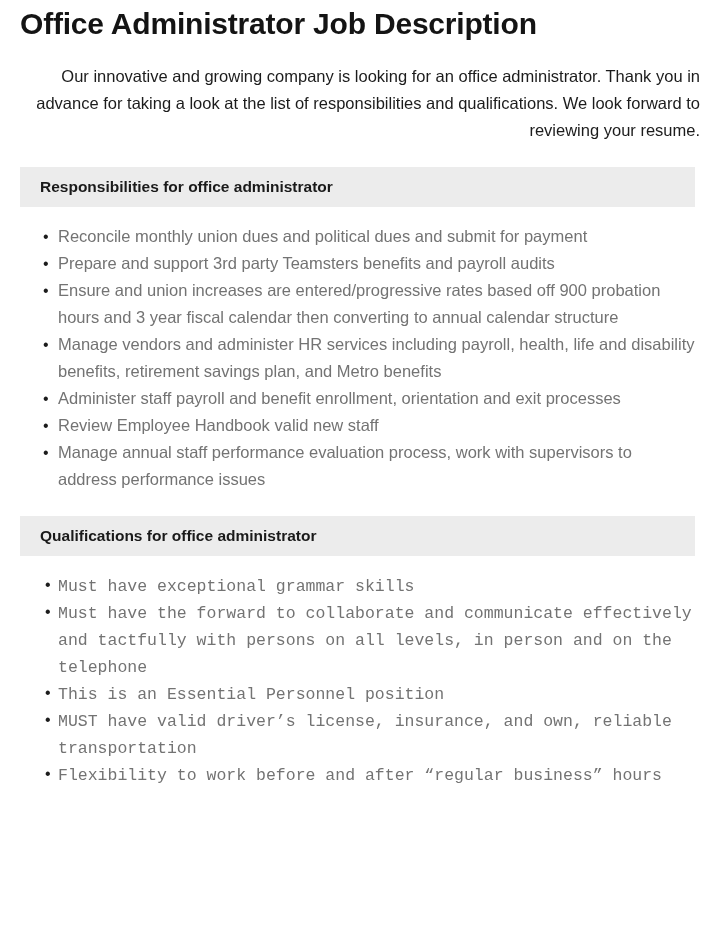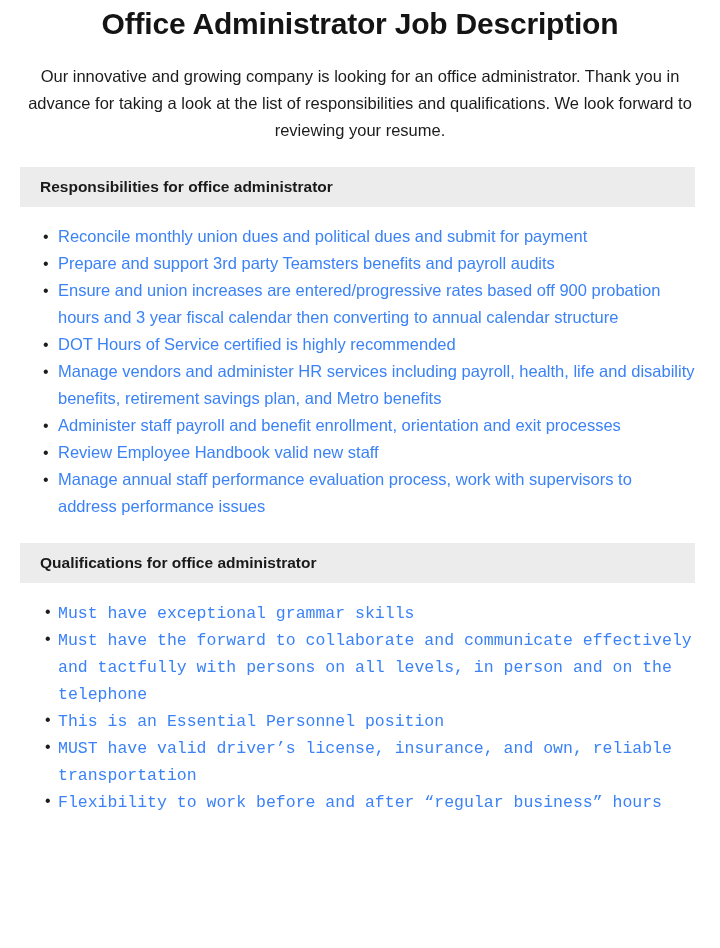--- a/index.html
+++ b/index.html
@@ -20,34 +20,34 @@
     width: 720px;
     height: 948px;
     position: relative;
     background: #ffffff;
     padding: 0;
   }
 
   .doc-title {
     font-size: 30px;
     font-weight: bold;
-    text-align: center;
+    text-align: left;
     letter-spacing: -0.2px;
     line-height: 38px;
     margin: 5px 0 0 0;
     padding: 0 20px;
     color: #141414;
   }
 
   .intro {
     margin: 20px 20px 0 20px;
     font-size: 16.5px;
     line-height: 27px;
     color: #1c1c1c;
-    text-align: center;
+    text-align: right;
   }
 
   .section {
     margin-top: 23px;
   }
 
   .section-header {
     margin: 0 25px 0 20px;
     background: #ececec;
     height: 40px;
@@ -66,21 +66,21 @@
   ul.bullets {
     list-style: none;
     margin: 16px 25px 0 0;
     padding: 0 0 0 58px;
   }
 
   ul.bullets li {
     position: relative;
     font-size: 16.5px;
     line-height: 27px;
-    color: #3b82f6;
+    color: #737373;
     margin: 0 0 0 0;
     padding: 0 0 0 0;
     text-align: left;
   }
 
   ul.bullets li::before {
     content: "\2022";
     position: absolute;
     left: -15px;
     top: 0;
@@ -104,21 +104,20 @@
   <p class="intro">Our innovative and growing company is looking for an office administrator. Thank you in advance for taking a look at the list of responsibilities and qualifications. We look forward to reviewing your resume.</p>
 
   <div class="section" id="responsibilities-section">
     <div class="section-header">
       <span class="section-header-text">Responsibilities for office administrator</span>
     </div>
     <ul class="bullets">
         <li>Reconcile monthly union dues and political dues and submit for payment</li>
         <li>Prepare and support 3rd party Teamsters benefits and payroll audits</li>
         <li>Ensure and union increases are entered/progressive rates based off 900 probation hours and 3 year fiscal calendar then converting to annual calendar structure</li>
-        <li>DOT Hours of Service certified is highly recommended</li>
         <li>Manage vendors and administer HR services including payroll, health, life and disability benefits, retirement savings plan, and Metro benefits</li>
         <li>Administer staff payroll and benefit enrollment, orientation and exit processes</li>
         <li>Review Employee Handbook valid new staff</li>
         <li>Manage annual staff performance evaluation process, work with supervisors to address performance issues</li>
       </ul>
   </div>
 
   <div class="section" id="qualifications-section">
     <div class="section-header">
       <span class="section-header-text">Qualifications for office administrator</span>

